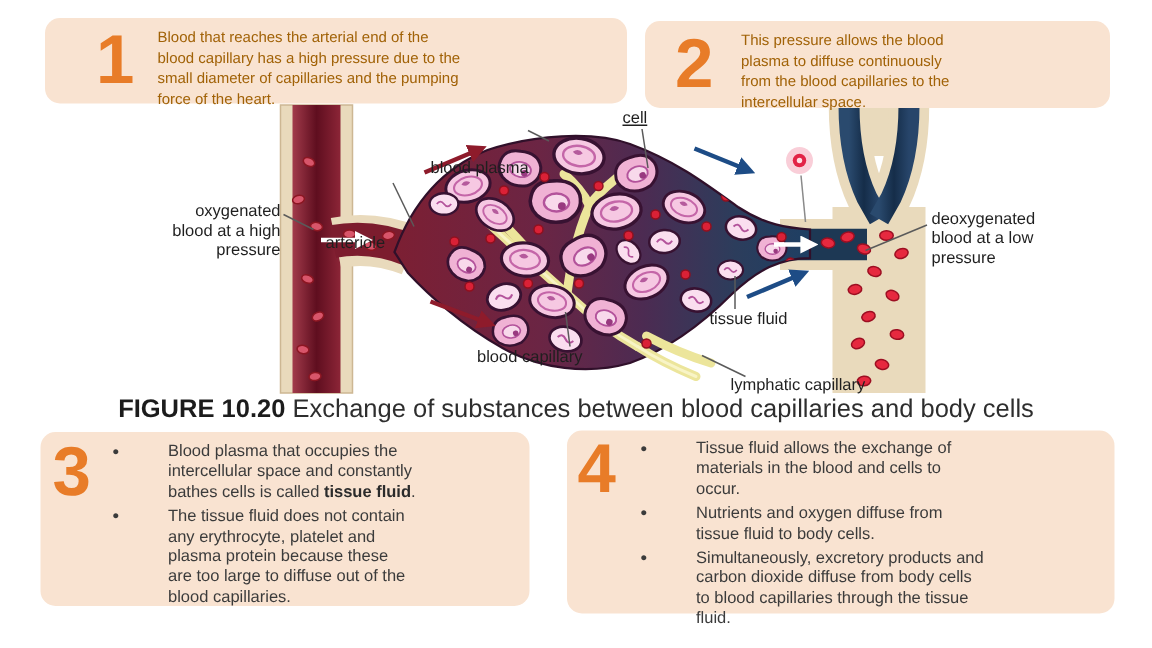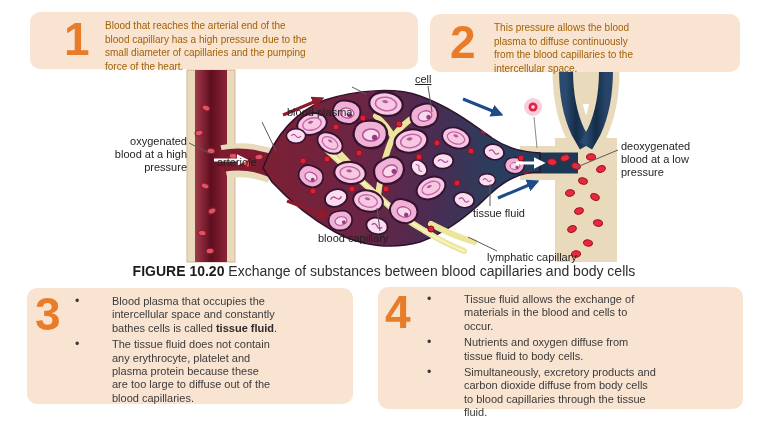--- a/index.html
+++ b/index.html
@@ -9,21 +9,21 @@
   svg.art{position:absolute;left:0;top:0;}
   .note-box{position:absolute;background:#f9e3d1;border-radius:10px;box-sizing:border-box;}
   .note-num{position:absolute;font-size:46px;font-weight:bold;color:#e87c28;line-height:1;
             letter-spacing:-2px;}
   .note-text{font-size:10px;line-height:13.6px;color:#a16207;white-space:pre-line;}
   .bullet-row{display:flex;margin-bottom:3px;}
   .bullet-dot{width:37px;flex:none;font-size:12.5px;line-height:13.4px;color:#3b3b3b;}
   .bullet-text{font-size:11px;line-height:13.4px;color:#3b3b3b;white-space:pre-line;}
   .bullet-text b{color:#2b2b2b;}
   .dlabel{position:absolute;font-size:11px;line-height:13px;color:#1f1f1f;white-space:pre-line;}
-  .caption{position:absolute;left:0;top:263px;width:768px;text-align:center;font-size:14px;
+  .caption{position:absolute;left:0;top:263px;width:768px;text-align:center;font-size:17px;
            color:#2e2e2e;}
   .caption b{color:#1c1c1c;}
 </style>
 </head>
 <body>
 
 <div class="stage">
 
   <svg class="art" width="768" height="432" viewBox="0 0 768 432">
     <defs>

